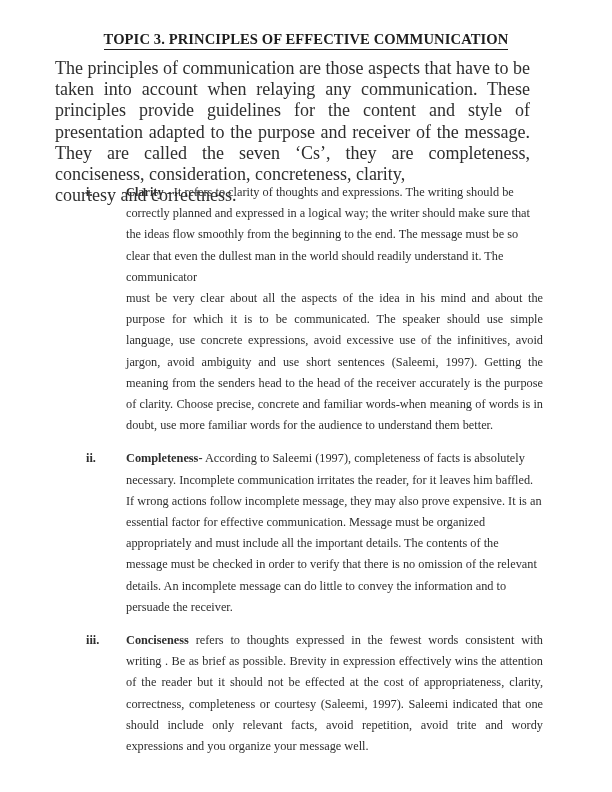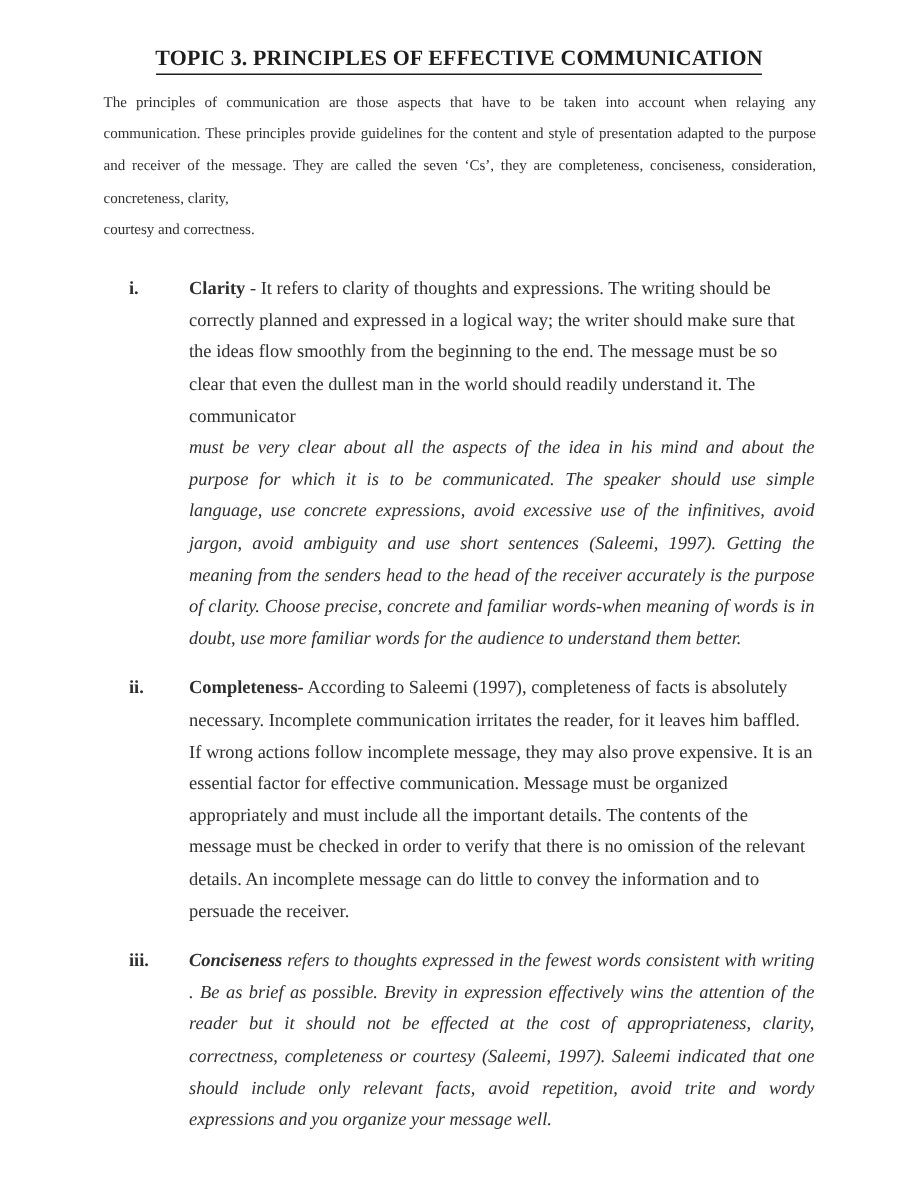--- a/index.html
+++ b/index.html
@@ -40,23 +40,23 @@
   .doc-title span.title-text {
     display: inline-block;
     border-bottom: 1.6px solid #1d1d1d;
     padding-bottom: 1px;
   }
 
   
   .intro {
     position: absolute;
     top: 58px;
-    left: 69px;
+    left: 55px;
     width: 475px;
-    font-size: 10px;
+    font-size: 18px;
     line-height: 21.2px;
     text-align: justify;
     text-justify: inter-word;
   }
   .intro .lastline {
     text-align: left;
   }
 
   
   .list {
@@ -91,21 +91,20 @@
   }
   .item .body p {
     margin: 0;
   }
   .item .body p.flat {
     text-align: left;
   }
   .item .body p.just {
     text-align: justify;
     text-justify: inter-word;
-    font-style: italic;
   }
 </style>
 </head>
 <body>
 
 <div class="page">
 
   <h1 class="doc-title">
     <span class="title-text">TOPIC 3. PRINCIPLES OF EFFECTIVE COMMUNICATION</span>
   </h1>

